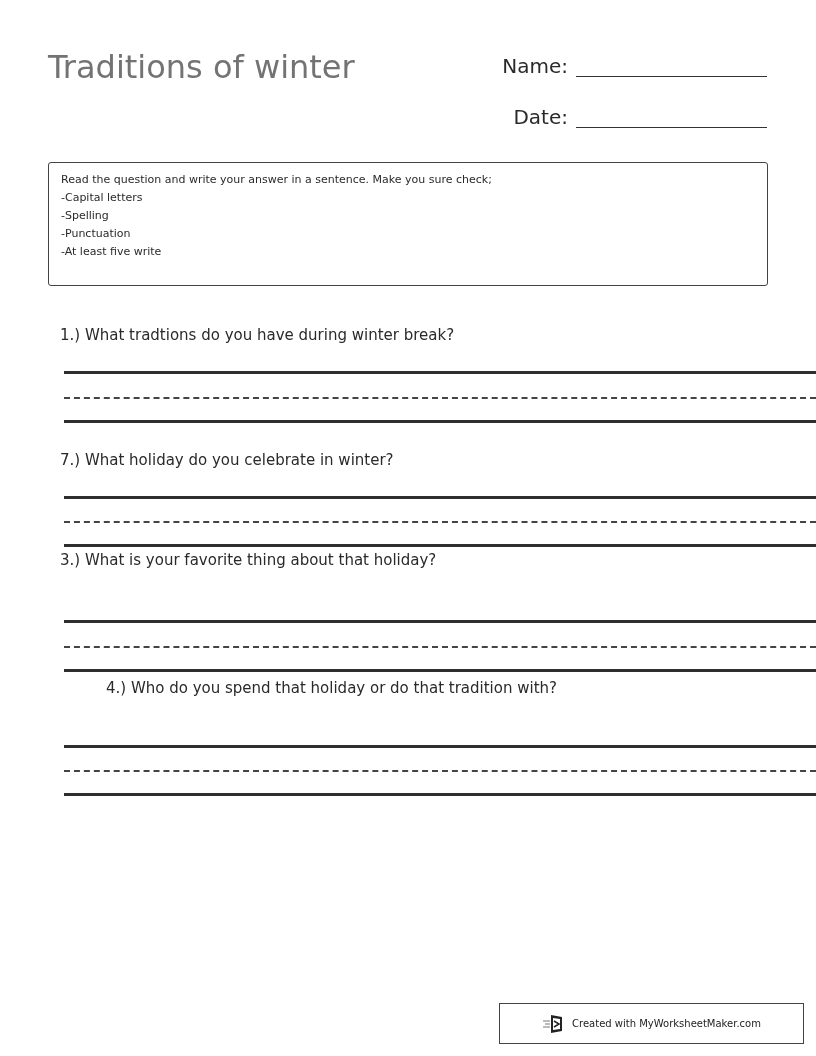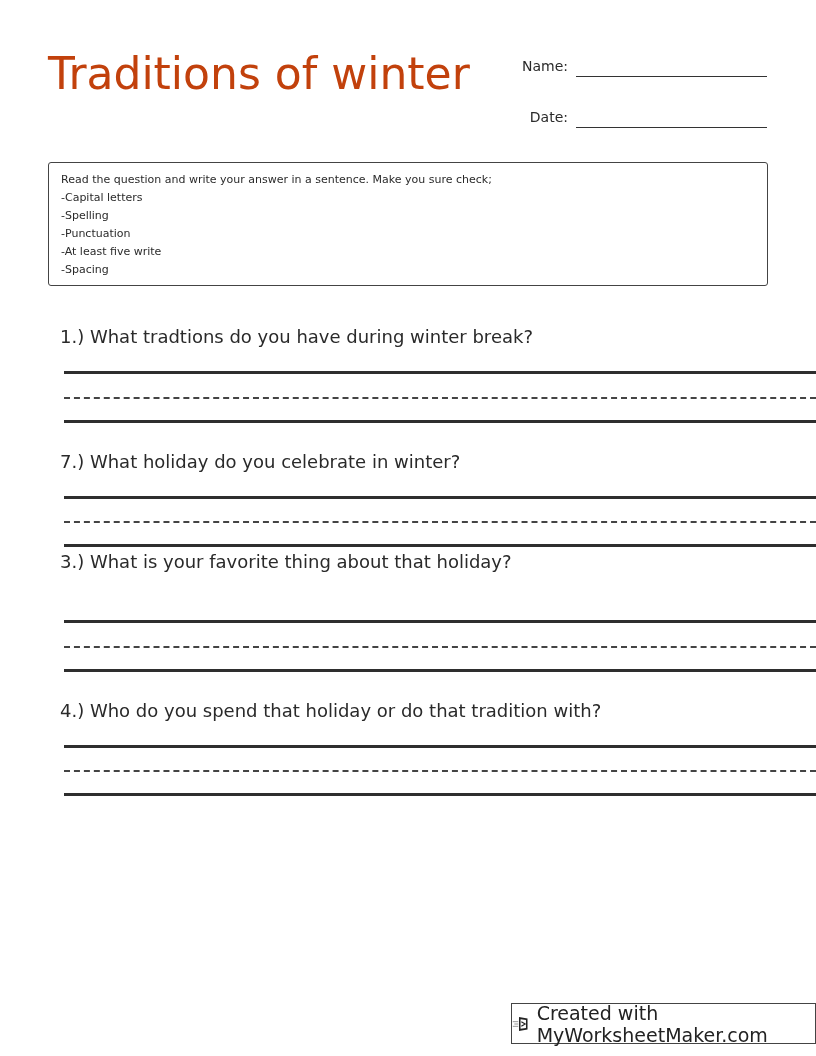--- a/index.html
+++ b/index.html
@@ -1,34 +1,34 @@
 <!DOCTYPE html>
 <html><head>
   <meta charset="utf-8">
   <style>
     html, body { margin: 0; padding: 0; background: #ffffff; }
     body { width: 816px; height: 1056px; position: relative; overflow: hidden;
            font-family: "DejaVu Sans", "Liberation Sans", sans-serif; color: #222; }
-    .title { position: absolute; left: 48px; top: 48px; font-size: 44px; font-weight: normal;
-             color: #c2410c; letter-spacing: 0px; margin: 0; }
+    .title { position: absolute; left: 48px; top: 48px; font-size: 32px; font-weight: normal;
+             color: #737373; letter-spacing: 0px; margin: 0; }
     .field { position: absolute; display: flex; align-items: flex-end; }
-    .field .label { font-size: 14px; color: #2a2a2a; text-align: right; width: 70px; margin-right: 8px; line-height: 22px; }
+    .field .label { font-size: 20px; color: #2a2a2a; text-align: right; width: 70px; margin-right: 8px; line-height: 22px; }
     .field .line { width: 191px; border-bottom: 1.5px solid #333; height: 20px; }
     .name-field { left: 498px; top: 55px; }
     .date-field { left: 498px; top: 106px; }
     .instructions { position: absolute; left: 48px; top: 162px; width: 706px; height: 114px;
                     border: 1.5px solid #444; border-radius: 3px; padding: 8px 0 0 12px;
                     font-size: 11px; line-height: 18px; color: #2a2a2a; }
     .instructions div { white-space: nowrap; }
-    .question { position: absolute; left: 60px; font-size: 18px; color: #2a2a2a; }
+    .question { position: absolute; left: 60px; font-size: 15px; color: #2a2a2a; }
     .solid { position: absolute; left: 64px; right: 0; height: 3px; background: #2e2e2e; }
     .dashed { position: absolute; left: 64px; right: 0; height: 0; border-top: 2px dashed #444; }
     .footer { position: absolute; left: 499px; top: 1003px; width: 305px; height: 41px;
               border: 1.5px solid #444; display: flex; align-items: center; justify-content: center;
-              font-size: 19px; color: #222; box-sizing: border-box; margin-left: 12px; }
+              font-size: 10px; color: #222; box-sizing: border-box; }
     .footer svg { margin-right: 6px; }
   </style>
 </head>
 <body>
 
 <h1 class="title">Traditions of winter</h1>
 
 <div class="field name-field">
   <span class="label">Name:</span>
   <span class="line"></span>
@@ -37,21 +37,20 @@
   <span class="label">Date:</span>
   <span class="line"></span>
 </div>
 
 <div class="instructions">
   <div>Read the question and write your answer in a sentence. Make you sure check;</div>
   <div>-Capital letters</div>
   <div>-Spelling</div>
   <div>-Punctuation</div>
   <div>-At least five write</div>
-  <div>-Spacing</div>
 </div>
 
 <div>
   <div class="question" style="top:326px;">1.) What tradtions do you have during winter break?</div>
   <div class="solid" style="top:371px;"></div>
   <div class="dashed" style="top:397px;"></div>
   <div class="solid" style="top:420px;"></div>
 </div>
 
 <div>
@@ -62,21 +61,21 @@
 </div>
 
 <div>
   <div class="question" style="top:551px;">3.) What is your favorite thing about that holiday?</div>
   <div class="solid" style="top:620px;"></div>
   <div class="dashed" style="top:646px;"></div>
   <div class="solid" style="top:669px;"></div>
 </div>
 
 <div>
-  <div class="question" style="top:700px;">4.) Who do you spend that holiday or do that tradition with?</div>
+  <div class="question" style="top:679px;margin-left:46px;">4.) Who do you spend that holiday or do that tradition with?</div>
   <div class="solid" style="top:745px;"></div>
   <div class="dashed" style="top:770px;"></div>
   <div class="solid" style="top:793px;"></div>
 </div>
 
 <div class="footer">
   <svg width="24" height="22" viewBox="0 0 24 22">
     <line x1="1" y1="8" x2="8" y2="8" stroke="#777" stroke-width="1"></line>
     <line x1="3" y1="11" x2="8" y2="11" stroke="#777" stroke-width="1"></line>
     <line x1="1" y1="14" x2="8" y2="14" stroke="#777" stroke-width="1"></line>

